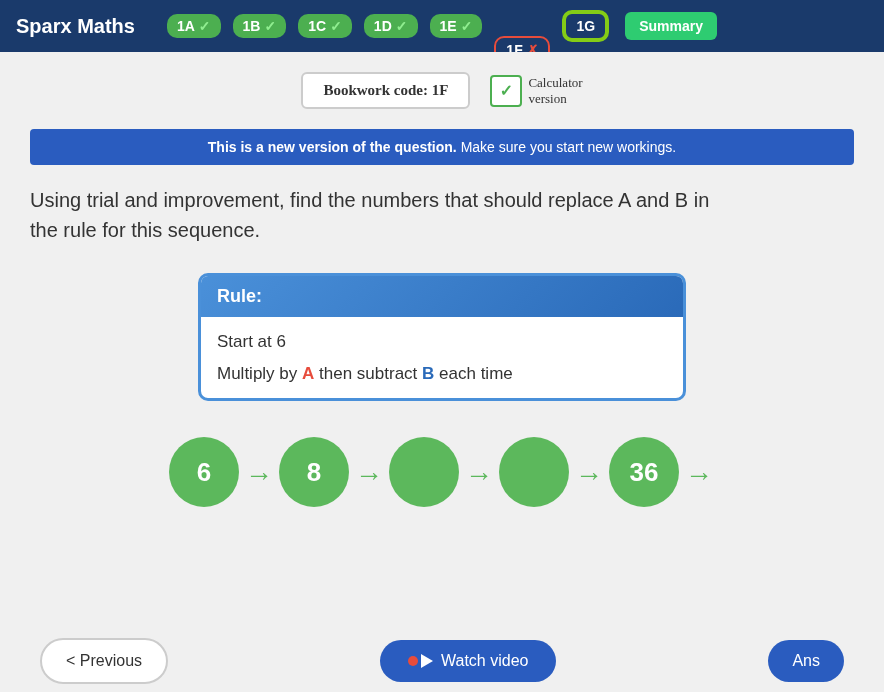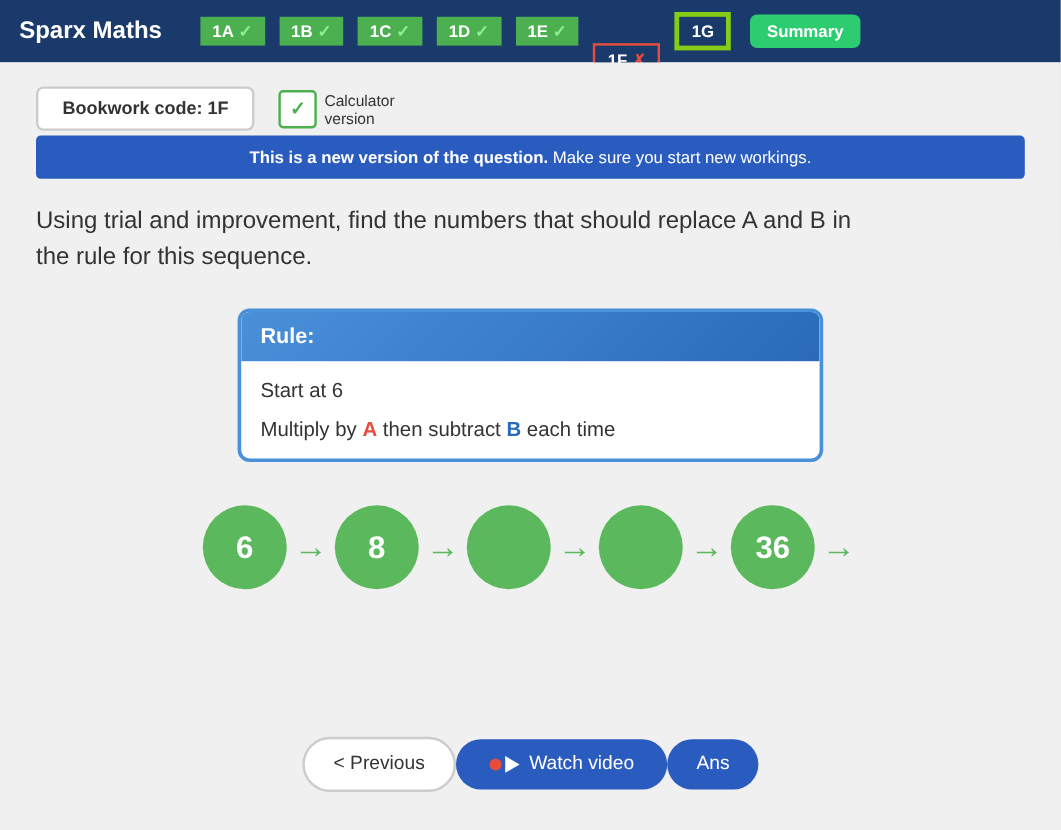--- a/index.html
+++ b/index.html
@@ -24,21 +24,21 @@
       color: white;
       font-size: 20px;
       font-weight: bold;
       margin-right: 20px;
     }
     .tab-badge {
       display: inline-flex;
       align-items: center;
       gap: 4px;
       padding: 4px 10px;
-      border-radius: 0;
+      border-radius: 10px;
       font-size: 14px;
       font-weight: bold;
       cursor: pointer;
     }
     .tab-badge.done {
       background: #4caf50;
       color: white;
     }
     .tab-badge.fail {
       background: #1a3a6b;
@@ -69,23 +69,24 @@
     .main-content {
       background: #f0f0f0;
       padding: 20px 30px;
       min-height: 640px;
     }
 
     
     .top-info-row {
       display: flex;
       align-items: center;
-      justify-content: flex-start;
+      justify-content: center;
       gap: 20px;
-      margin-bottom: 4px;
+      margin-bottom: 20px;
+      font-family: Liberation Serif, serif;
     }
     .bookwork-code {
       background: white;
       border: 2px solid #ccc;
       border-radius: 6px;
       padding: 8px 20px;
       font-size: 15px;
       font-weight: bold;
       color: #333;
     }
@@ -194,24 +195,24 @@
       font-size: 28px;
       color: #5cb85c;
       font-weight: bold;
       margin: 0 2px;
     }
 
     
     .bottom-bar {
       display: flex;
       align-items: center;
-      justify-content: center;
+      justify-content: space-between;
       padding: 0 10px;
       position: absolute;
-      bottom: 32px;
+      bottom: 8px;
       left: 30px;
       right: 30px;
     }
     .prev-btn {
       background: white;
       border: 2px solid #ccc;
       border-radius: 24px;
       padding: 12px 24px;
       font-size: 16px;
       cursor: pointer;

